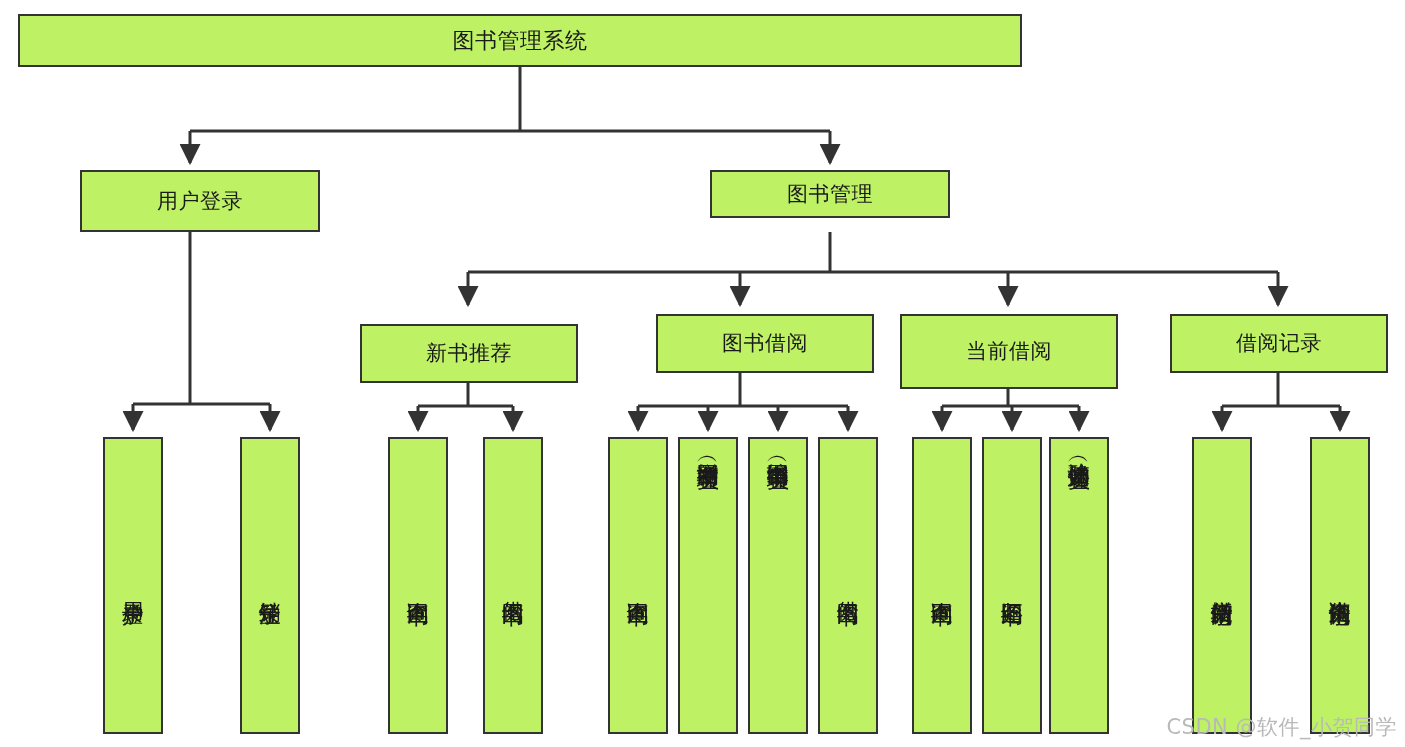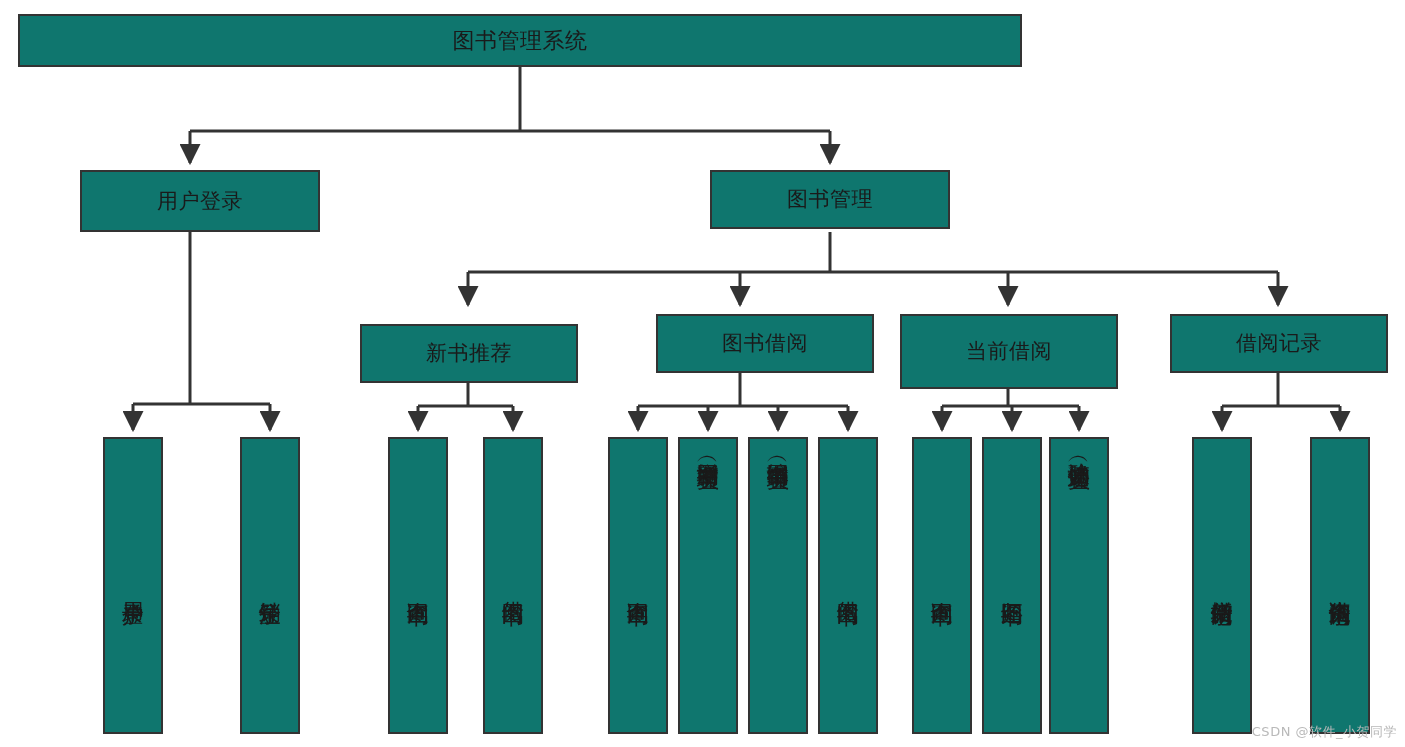--- a/index.html
+++ b/index.html
@@ -21,21 +21,21 @@
     position: absolute;
     left: 0;
     top: 0;
     width: 1405px;
     height: 747px;
     pointer-events: none;
   }
   .node {
     position: absolute;
     box-sizing: border-box;
-    background: #0f766e;
+    background: #bef264;
     border: 2px solid #333333;
     display: flex;
     align-items: center;
     justify-content: center;
     color: #1a1a1a;
   }
   .node .node-label {
     display: block;
     text-align: center;
     line-height: 1.05;
@@ -64,21 +64,21 @@
     white-space: nowrap;
   }
   .node.vert.centered {
     align-items: center;
     padding-top: 0;
   }
   #watermark {
     position: absolute;
     right: 8px;
     bottom: 6px;
-    font-size: 13px;
+    font-size: 21px;
     color: #b9b9b9;
     white-space: nowrap;
     letter-spacing: 0.5px;
   }
 </style>
 </head>
 <body>
 
 <div id="diagram-root">
 
@@ -133,21 +133,21 @@
   </svg>
 
   <div class="node horiz root" style="left:18px; top:14px; width:1004px; height:53px;">
     <span class="node-label">图书管理系统</span>
   </div>
 
   <div class="node horiz" style="left:80px; top:170px; width:240px; height:62px;">
     <span class="node-label">用户登录</span>
   </div>
 
-  <div class="node horiz" style="left:710px; top:170px; width:240px; height:59px;">
+  <div class="node horiz" style="left:710px; top:170px; width:240px; height:48px;">
     <span class="node-label">图书管理</span>
   </div>
 
   <div class="node horiz" style="left:360px; top:324px; width:218px; height:59px;">
     <span class="node-label">新书推荐</span>
   </div>
 
   <div class="node horiz" style="left:656px; top:314px; width:218px; height:59px;">
     <span class="node-label">图书借阅</span>
   </div>

